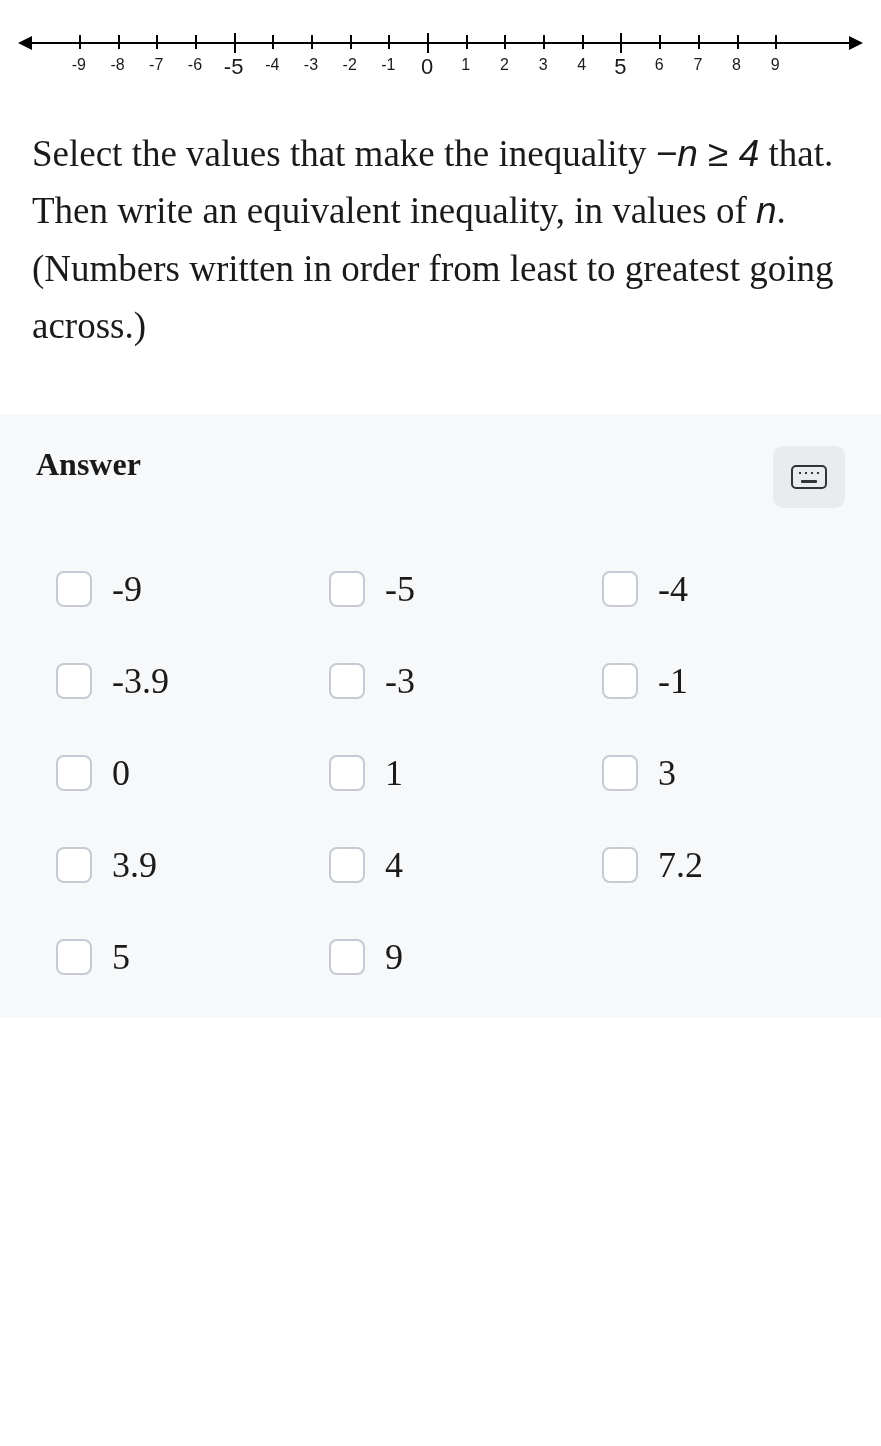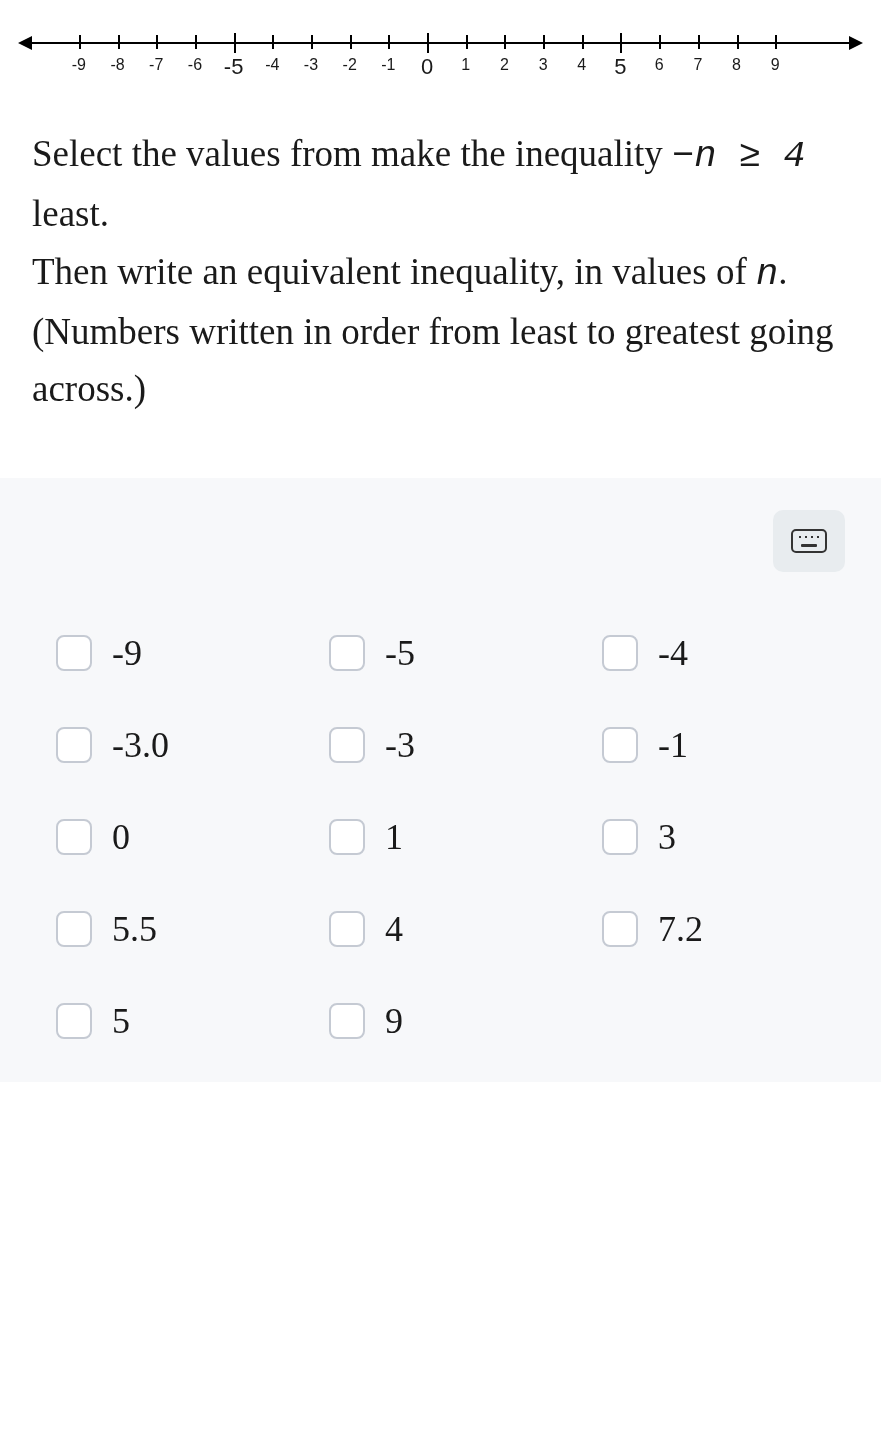--- a/index.html
+++ b/index.html
@@ -72,21 +72,21 @@
       font-size: 22px;
       top: 24px;
     }
     .question {
       padding: 30px 32px 60px 32px;
       font-size: 37px;
       line-height: 1.55;
     }
     .math-var {
       font-style: italic;
-      font-family: Liberation Mono, monospace;
+      font-family: Liberation Sans, sans-serif;
     }
     .answer-section {
       background: #f7f8fa;
       padding: 32px 36px 40px 36px;
     }
     .answer-header {
       display: flex;
       justify-content: space-between;
       align-items: flex-start;
       margin-bottom: 60px;
@@ -206,30 +206,31 @@
       <div class="nl-tick" style="left: 80.6%;"></div>
       <div class="nl-label" style="left: 80.6%;">7</div>
       <div class="nl-tick" style="left: 85.2%;"></div>
       <div class="nl-label" style="left: 85.2%;">8</div>
       <div class="nl-tick" style="left: 89.8%;"></div>
       <div class="nl-label" style="left: 89.8%;">9</div>
     </div>
 </div>
 
 <div class="question">
-  <span>Select the values from make the inequality </span><span class="math-var">−<span style="font-style:italic">n</span> ≥ 4</span><span> least.</span>
+  <span>Select the values that make the inequality </span><span class="math-var">−<span style="font-style:italic">n</span> ≥ 4</span><span> that.</span>
   <br>
   <span>Then write an equivalent inequality, in values of </span><span class="math-var">n</span><span>.</span>
   <br>
   <span>(Numbers written in order from least to greatest going across.)</span>
 </div>
 
 <div class="answer-section">
   <div class="answer-header">
     <div>
+      <div class="answer-title">Answer</div>
     </div>
     <div class="keyboard-btn">
       <div class="keyboard-icon"></div>
     </div>
   </div>
 
   <div class="options-grid" id="options-grid">
   <div class="option">
         <div class="checkbox"></div>
         <span class="option-label">-9</span>
@@ -237,21 +238,21 @@
       <div class="option">
         <div class="checkbox"></div>
         <span class="option-label">-5</span>
       </div>
       <div class="option">
         <div class="checkbox"></div>
         <span class="option-label">-4</span>
       </div>
       <div class="option">
         <div class="checkbox"></div>
-        <span class="option-label">-3.0</span>
+        <span class="option-label">-3.9</span>
       </div>
       <div class="option">
         <div class="checkbox"></div>
         <span class="option-label">-3</span>
       </div>
       <div class="option">
         <div class="checkbox"></div>
         <span class="option-label">-1</span>
       </div>
       <div class="option">
@@ -261,21 +262,21 @@
       <div class="option">
         <div class="checkbox"></div>
         <span class="option-label">1</span>
       </div>
       <div class="option">
         <div class="checkbox"></div>
         <span class="option-label">3</span>
       </div>
       <div class="option">
         <div class="checkbox"></div>
-        <span class="option-label">5.5</span>
+        <span class="option-label">3.9</span>
       </div>
       <div class="option">
         <div class="checkbox"></div>
         <span class="option-label">4</span>
       </div>
       <div class="option">
         <div class="checkbox"></div>
         <span class="option-label">7.2</span>
       </div>
       <div class="option">

